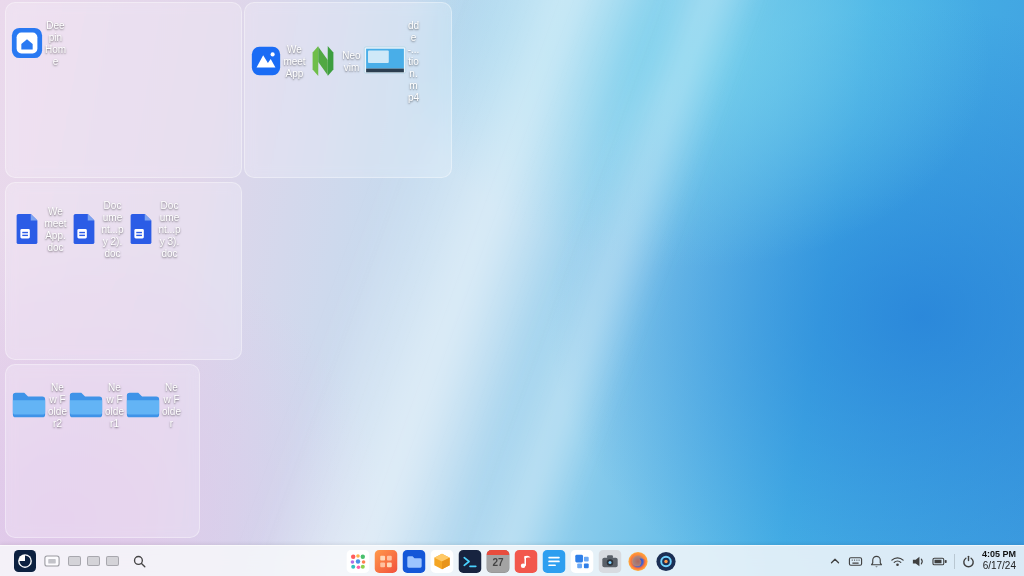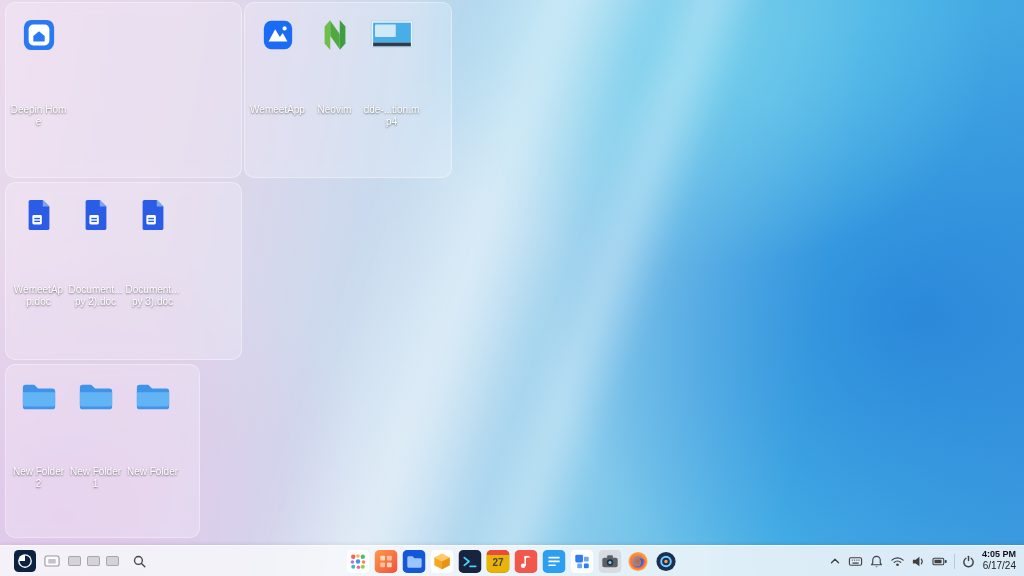--- a/index.html
+++ b/index.html
@@ -35,22 +35,22 @@
   .region {
     position:absolute;
     background:rgba(255,255,255,0.22);
     border:1px solid rgba(255,255,255,0.35);
     border-radius:10px;
     backdrop-filter:blur(6px) saturate(1.05);
     padding:8px 4px;
     display:flex; flex-wrap:wrap; align-content:flex-start;
   }
   .dicon {
-    width:57px; display:flex; flex-direction:column; align-items:center;
-    margin-top:6px; cursor:default;gap:48px;
+    width:57px; display:flex; flex-direction:row; align-items:center;
+    margin-top:6px; cursor:default;
   }
   .glyph { width:46px; height:36px; display:flex; align-items:center; justify-content:center; }
   .dlabel {
     margin-top:3px; font-size:10px; line-height:1.2; color:#fff; text-align:center;
     text-shadow:0 1px 2px rgba(0,0,0,0.55);
     max-width:56px; overflow-wrap:break-word; word-break:break-all;
   }
 
   
   .dock {
@@ -72,21 +72,21 @@
     position:absolute; right:5px; top:0; bottom:0;
     display:flex; align-items:center; gap:6px;
   }
   .dk { display:flex; align-items:center; justify-content:center; cursor:pointer; }
   .winslot {
     width:13px; height:10px; border-radius:2px;
     background:rgba(185,185,190,0.55); border:1px solid rgba(145,145,150,0.65);
     cursor:pointer;
   }
   .cal {
-    width:23px; height:23px; border-radius:5px; background:#eab308; overflow:hidden;
+    width:23px; height:23px; border-radius:5px; background:#a3a3a3; overflow:hidden;
     box-shadow:inset 0 0 0 0.5px rgba(0,0,0,0.12); cursor:pointer;
   }
   .cal-top { height:5px; background:#e84c3d; }
   .cal-day { font-size:10px; font-weight:bold; color:#444; text-align:center; line-height:16px; }
   .tray-divider { width:1px; height:15px; background:rgba(0,0,0,0.15); }
   .clock { display:flex; flex-direction:column; align-items:flex-end; line-height:1.25; cursor:pointer; padding-right:3px; }
   .clock .time { font-size:9px; font-weight:700; color:#111; }
   .clock .date { font-size:10px; font-weight:400; color:#222; }
 </style>
 </head>

